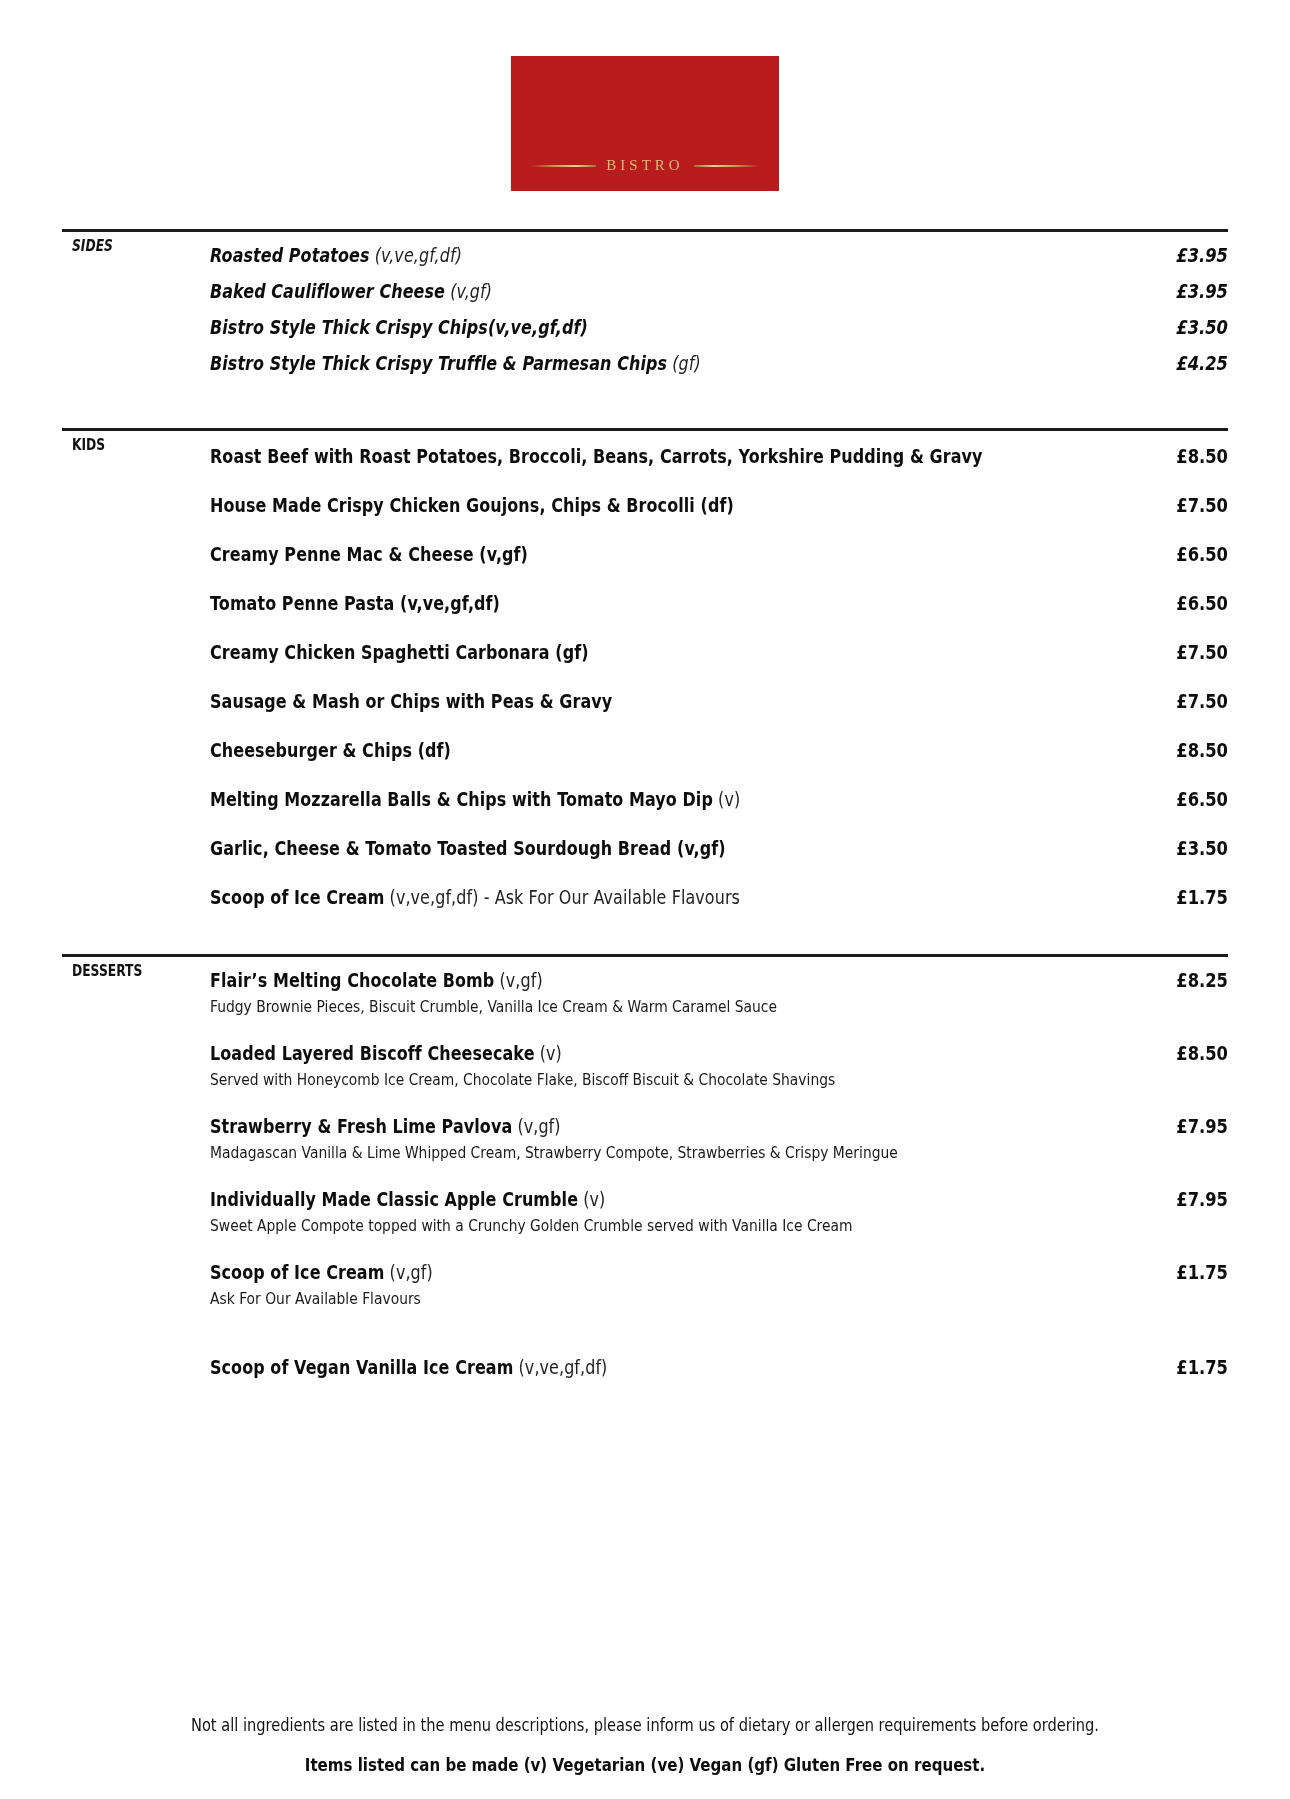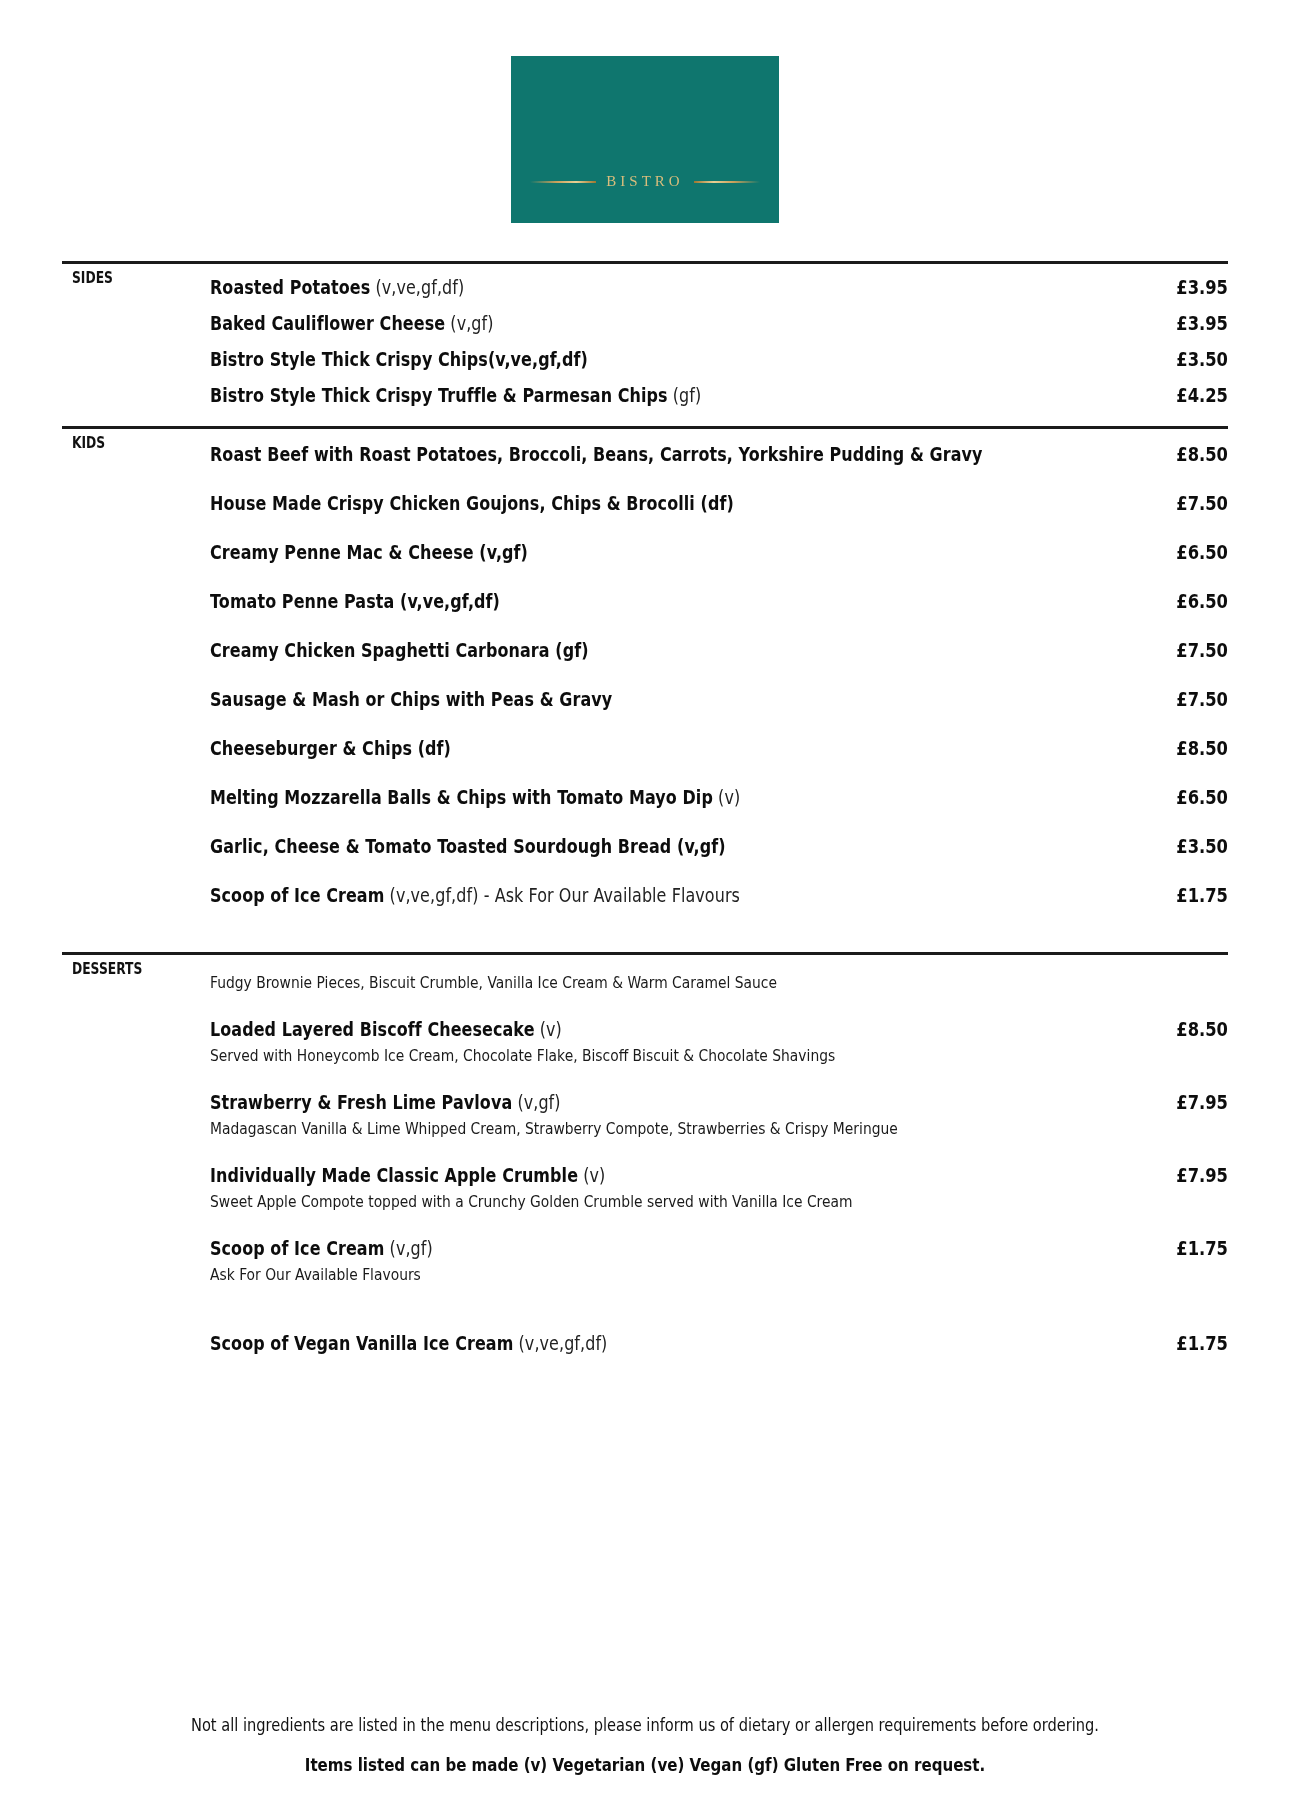--- a/index.html
+++ b/index.html
@@ -19,22 +19,22 @@
 
   
   .logo-wrap {
     width: 100%;
     display: flex;
     justify-content: center;
     padding-top: 56px;
   }
   .logo-box {
     width: 268px;
-    height: 167px;
-    background: #0f766e;
+    height: 135px;
+    background: #b91c1c;
     display: flex;
     flex-direction: column;
     align-items: center;
     justify-content: center;
     position: relative;
   }
   .logo-word {
     font-family: "DejaVu Sans", sans-serif;
     font-weight: 700;
     font-size: 62px;
@@ -150,21 +150,21 @@
     color: #1a1a1a;
     transform: scaleX(0.84);
     transform-origin: left center;
     white-space: nowrap;
     margin-top: 6px;
   }
 
   
   #sides .items .item { margin-bottom: 14px; }
   #sides .items { padding-top: 12px; }
-  #sides { margin-bottom: 20px; }
+  #sides { margin-bottom: 54px; font-style: italic; }
 
   #kids .items .item { margin-bottom: 27px; }
   #kids .items { padding-top: 14px; }
   #kids .items .item:last-child { margin-bottom: 0; }
   #kids { margin-bottom: 46px; }
 
   #desserts .items { padding-top: 12px; }
   #desserts .dish { margin-bottom: 26px; }
   #desserts .dish:last-child { margin-bottom: 0; }
 
@@ -279,20 +279,24 @@
           <div class="price">£1.75</div>
         </div>
       </div>
   </div>
 
   <div class="section" id="desserts">
     <div class="sect-rule"></div>
     <div class="sect-label">DESSERTS</div>
     <div class="items">
         <div class="dish">
+          <div class="item">
+            <div class="item-name"><span>Flair’s Melting Chocolate Bomb</span><span class="tag"> (v,gf)</span></div>
+            <div class="price">£8.25</div>
+          </div>
           <div class="desc">Fudgy Brownie Pieces, Biscuit Crumble, Vanilla Ice Cream &amp; Warm Caramel Sauce</div>
         </div>
         <div class="dish">
           <div class="item">
             <div class="item-name"><span>Loaded Layered Biscoff Cheesecake</span><span class="tag"> (v)</span></div>
             <div class="price">£8.50</div>
           </div>
           <div class="desc">Served with Honeycomb Ice Cream, Chocolate Flake, Biscoff Biscuit &amp; Chocolate Shavings</div>
         </div>
         <div class="dish">

